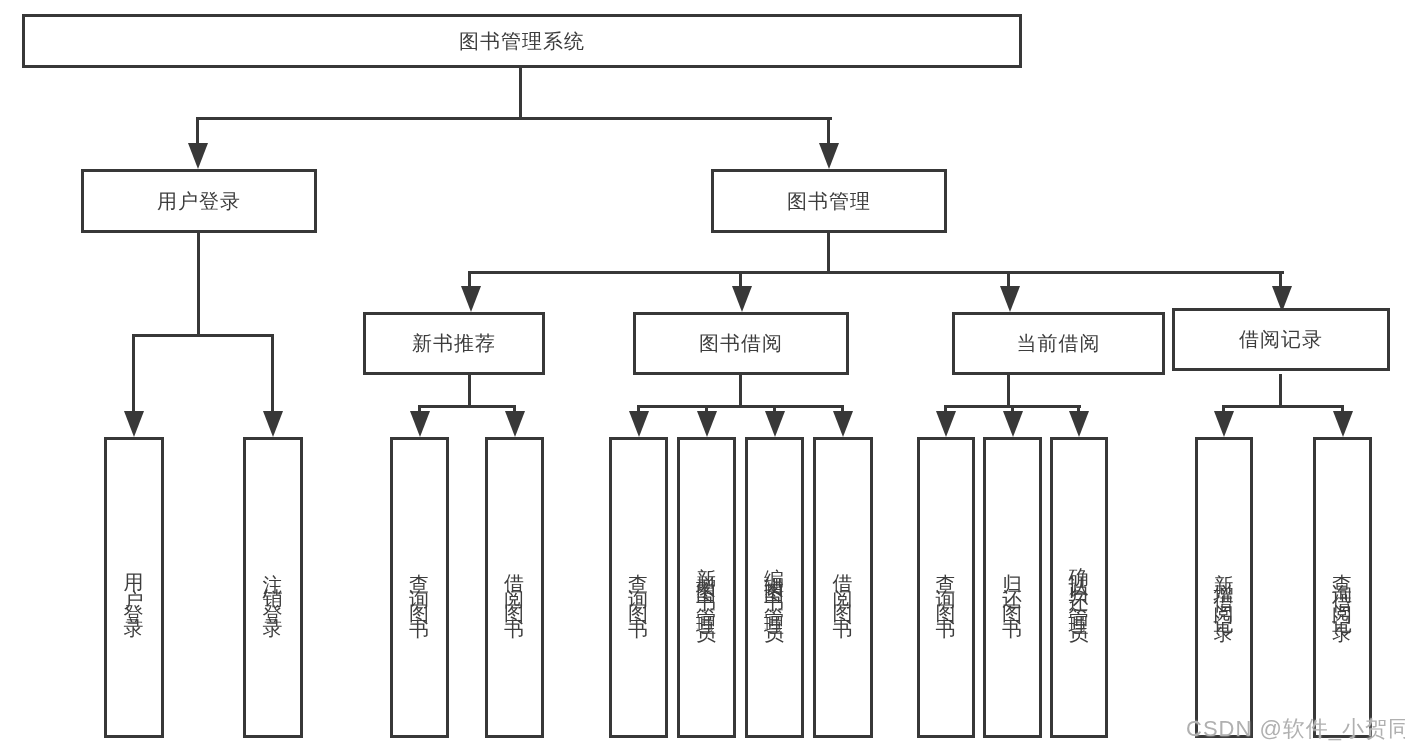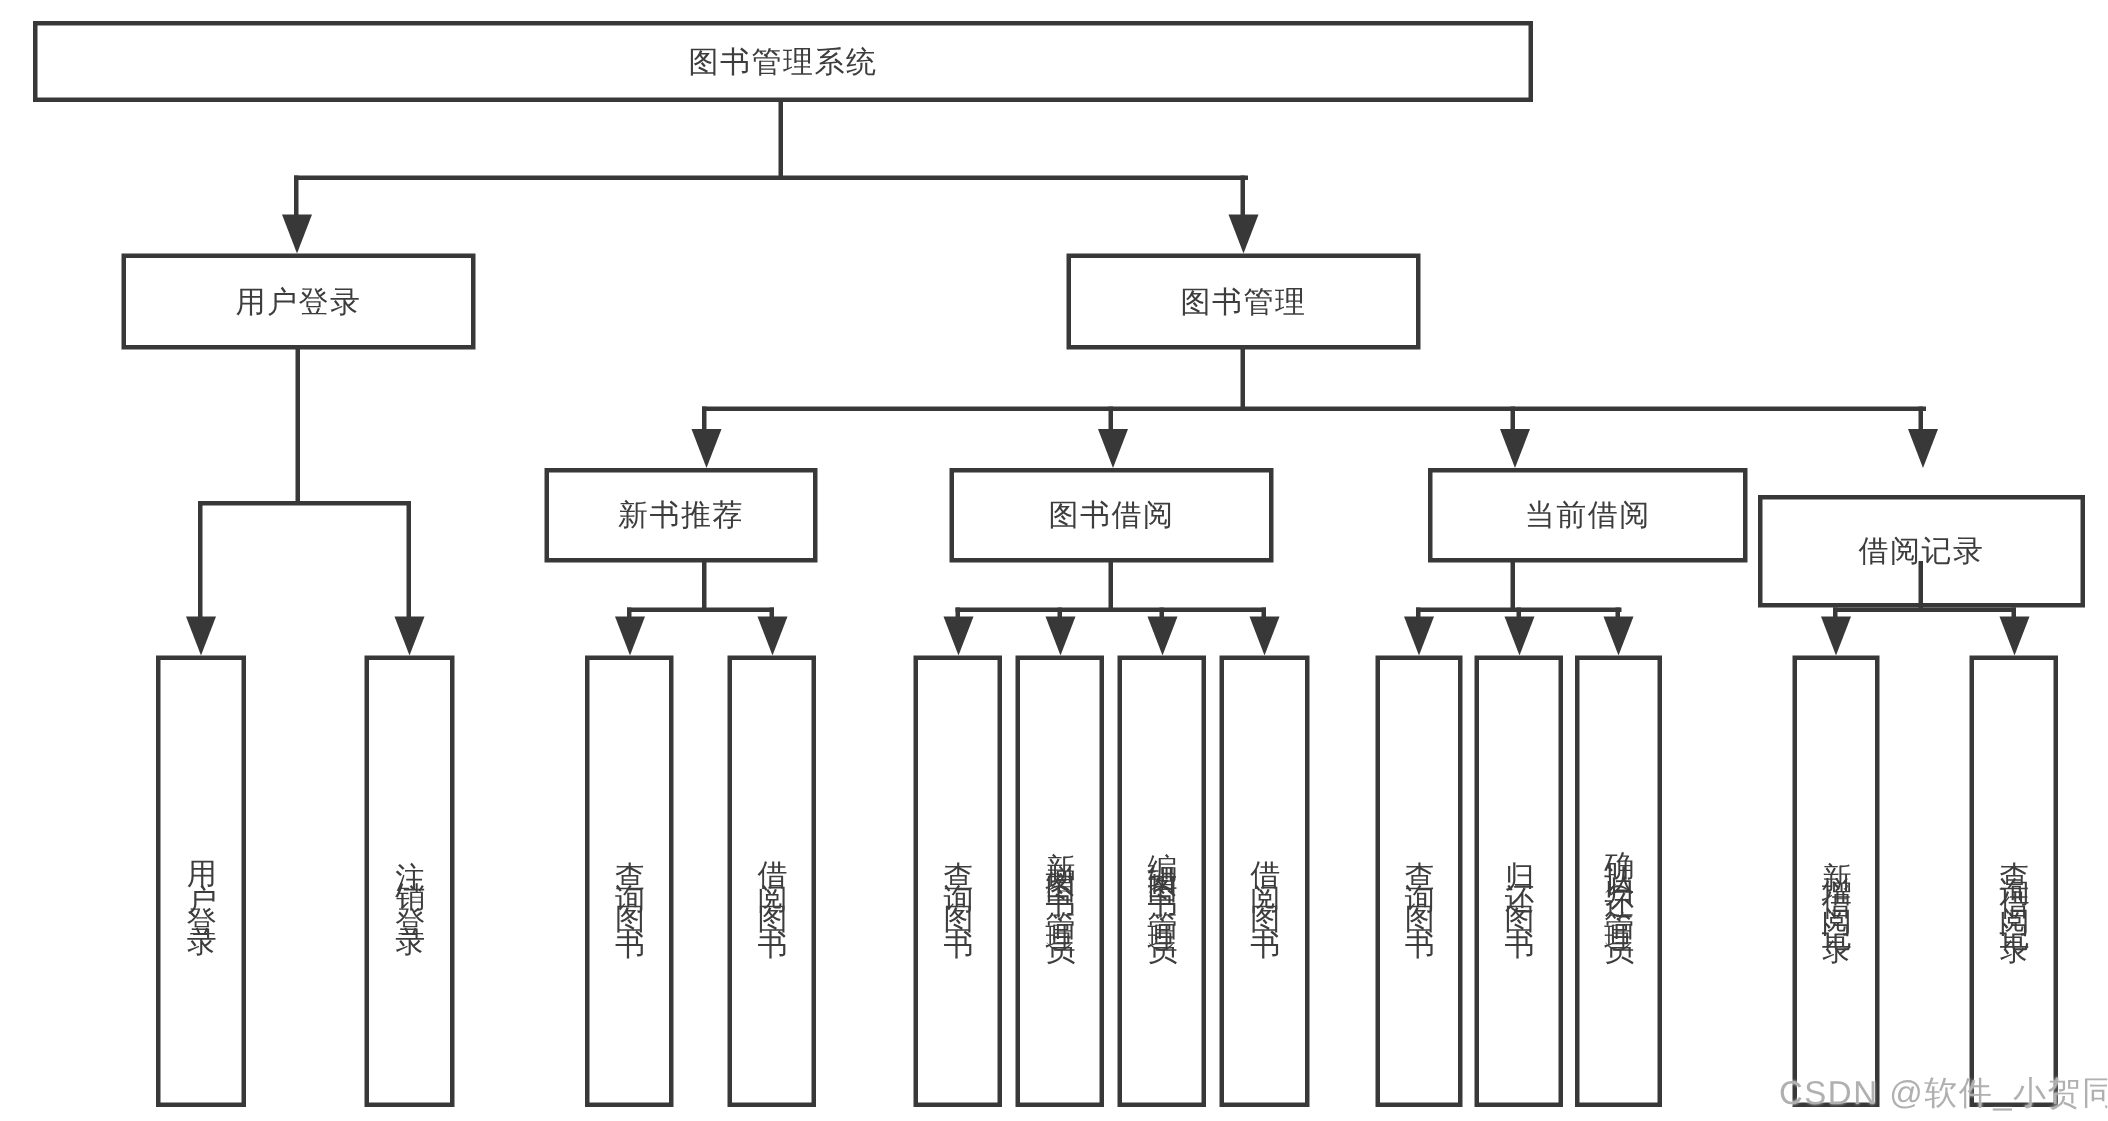--- a/index.html
+++ b/index.html
@@ -92,21 +92,21 @@
   <div class="vl" style="left:739px;top:271px;height:18px;"></div>
   <div class="ar" style="left:732px;top:286px;"></div>
   <div class="vl" style="left:1007px;top:271px;height:18px;"></div>
   <div class="ar" style="left:1000px;top:286px;"></div>
   <div class="vl" style="left:1279px;top:271px;height:18px;"></div>
   <div class="ar" style="left:1272px;top:286px;"></div>
 
   <div class="box" style="left:363px;top:312px;width:182px;height:63px;">新书推荐</div>
   <div class="box" style="left:633px;top:312px;width:216px;height:63px;text-align:center;">图书借阅</div>
   <div class="box" style="left:952px;top:312px;width:213px;height:63px;">当前借阅</div>
-  <div class="box" style="left:1172px;top:330px;width:218px;height:75px;">借阅记录</div>
+  <div class="box" style="left:1172px;top:308px;width:218px;height:63px;">借阅记录</div>
 
   <div class="vl" style="left:468px;top:374px;height:34px;"></div>
   <div class="hl" style="left:418px;top:405px;width:98px;"></div>
   <div class="vl" style="left:418px;top:405px;height:10px;"></div>
   <div class="ar" style="left:410px;top:411px;"></div>
   <div class="vl" style="left:513px;top:405px;height:10px;"></div>
   <div class="ar" style="left:505px;top:411px;"></div>
 
   <div class="vl" style="left:739px;top:374px;height:34px;"></div>
   <div class="hl" style="left:637px;top:405px;width:207px;"></div>

